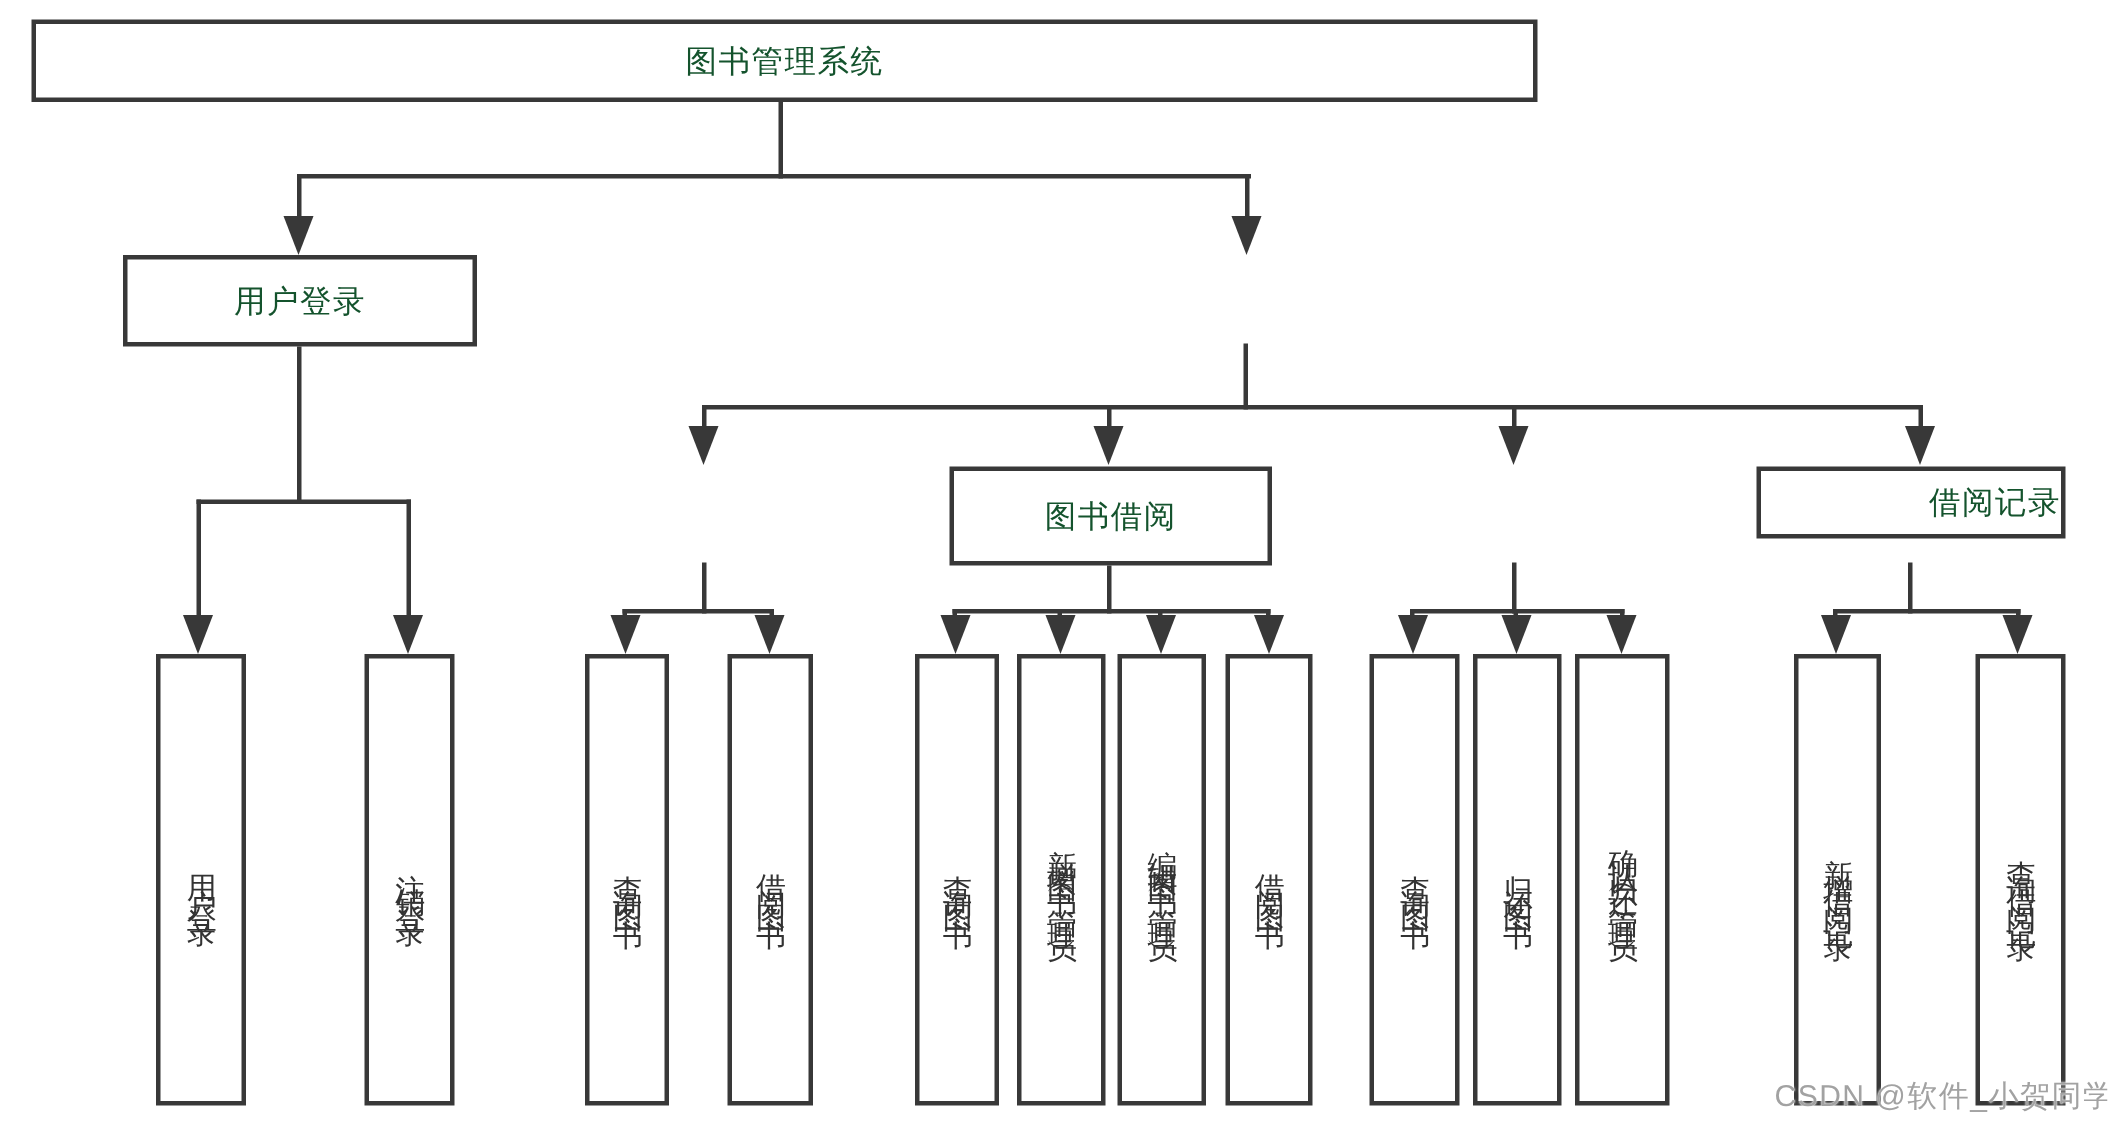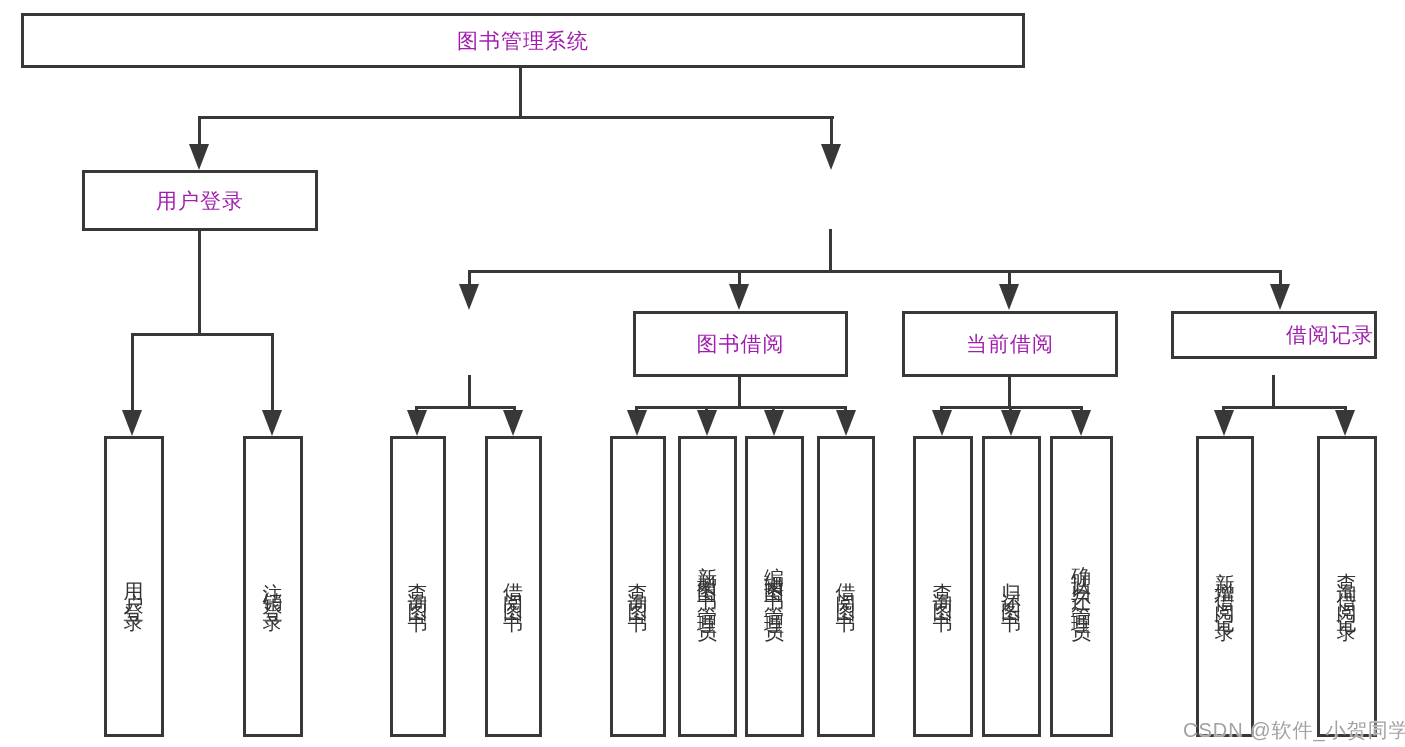--- a/index.html
+++ b/index.html
@@ -3,21 +3,21 @@
 <meta charset="utf-8">
 <style>
   html,body{margin:0;padding:0;background:#ffffff;}
   #canvas{
     position:relative;width:1405px;height:747px;background:#ffffff;
     font-family:"Liberation Sans","DejaVu Sans",sans-serif;overflow:hidden;
   }
   .hbox{
     position:absolute;box-sizing:border-box;border:3px solid #383838;background:#ffffff;
     display:flex;align-items:center;justify-content:center;
-    font-size:21px;color:#a21caf;letter-spacing:1px;z-index:2;
+    font-size:21px;color:#14532d;letter-spacing:1px;z-index:2;
   }
   .vbox{
     position:absolute;box-sizing:border-box;border:3px solid #383838;background:#ffffff;
     display:flex;align-items:center;justify-content:center;z-index:2;
   }
   .vtext{
     writing-mode:vertical-rl;text-orientation:mixed;
     font-size:20px;color:#333333;letter-spacing:10px;line-height:1;
     white-space:nowrap;
   }
@@ -67,23 +67,20 @@
   <div class="arrow" style="left:459px;top:284px;"></div>
   <div class="line" style="left:738px;top:270px;width:3px;height:18px;"></div>
   <div class="arrow" style="left:729px;top:284px;"></div>
   <div class="line" style="left:1008px;top:270px;width:3px;height:18px;"></div>
   <div class="arrow" style="left:999px;top:284px;"></div>
   <div class="line" style="left:1279px;top:270px;width:3px;height:18px;"></div>
   <div class="arrow" style="left:1270px;top:284px;"></div>
 
   <div class="hbox" style="left:633px;top:311px;width:215px;height:66px;">
     <span>图书借阅</span>
-  </div>
-  <div class="hbox" style="left:902px;top:311px;width:216px;height:66px;">
-    <span>当前借阅</span>
   </div>
   <div class="hbox" style="left:1171px;top:311px;width:206px;height:48px;justify-content:flex-end;">
     <span>借阅记录</span>
   </div>
 
   <div class="line" style="left:468px;top:375px;width:3px;height:34px;"></div>
   <div class="line" style="left:415px;top:406px;width:101px;height:3px;"></div>
   <div class="line" style="left:415px;top:406px;width:3px;height:10px;"></div>
   <div class="arrow" style="left:407px;top:410px;"></div>
   <div class="line" style="left:513px;top:406px;width:3px;height:10px;"></div>

